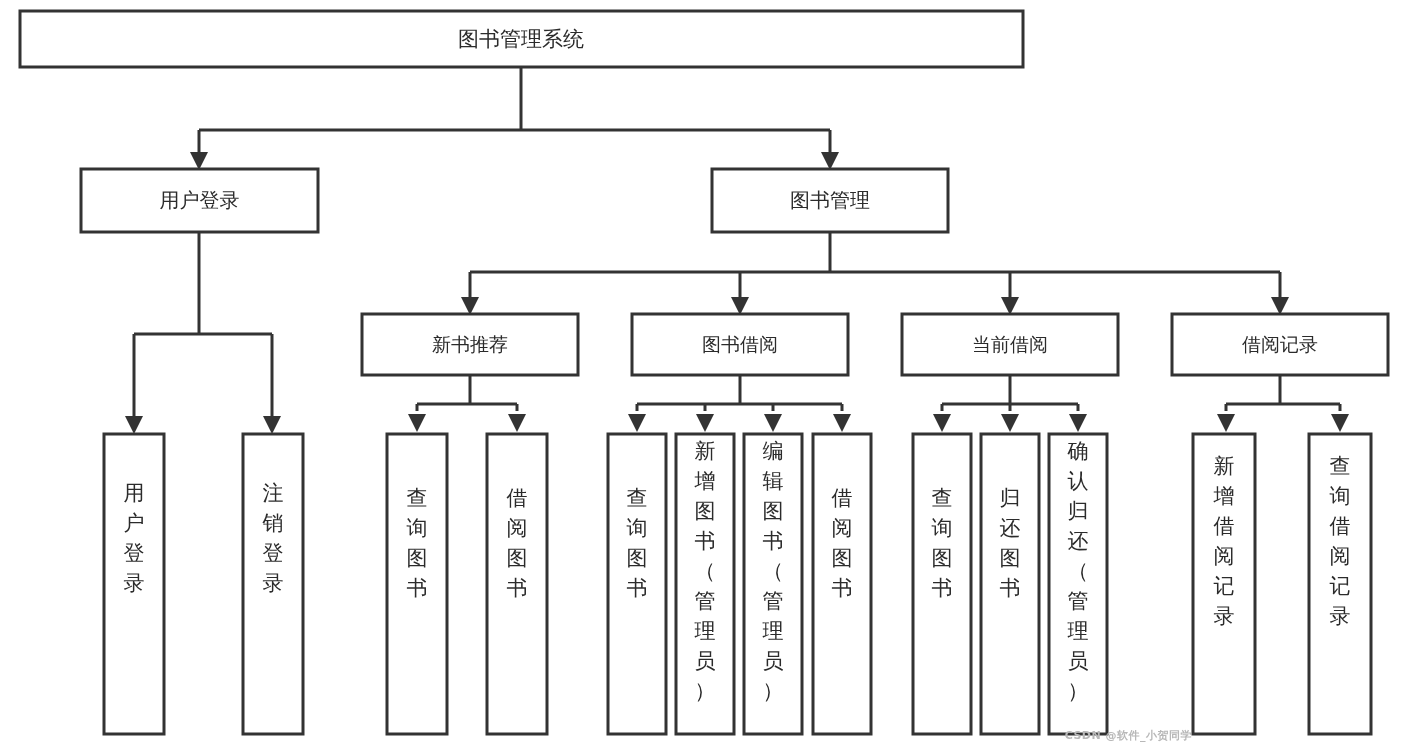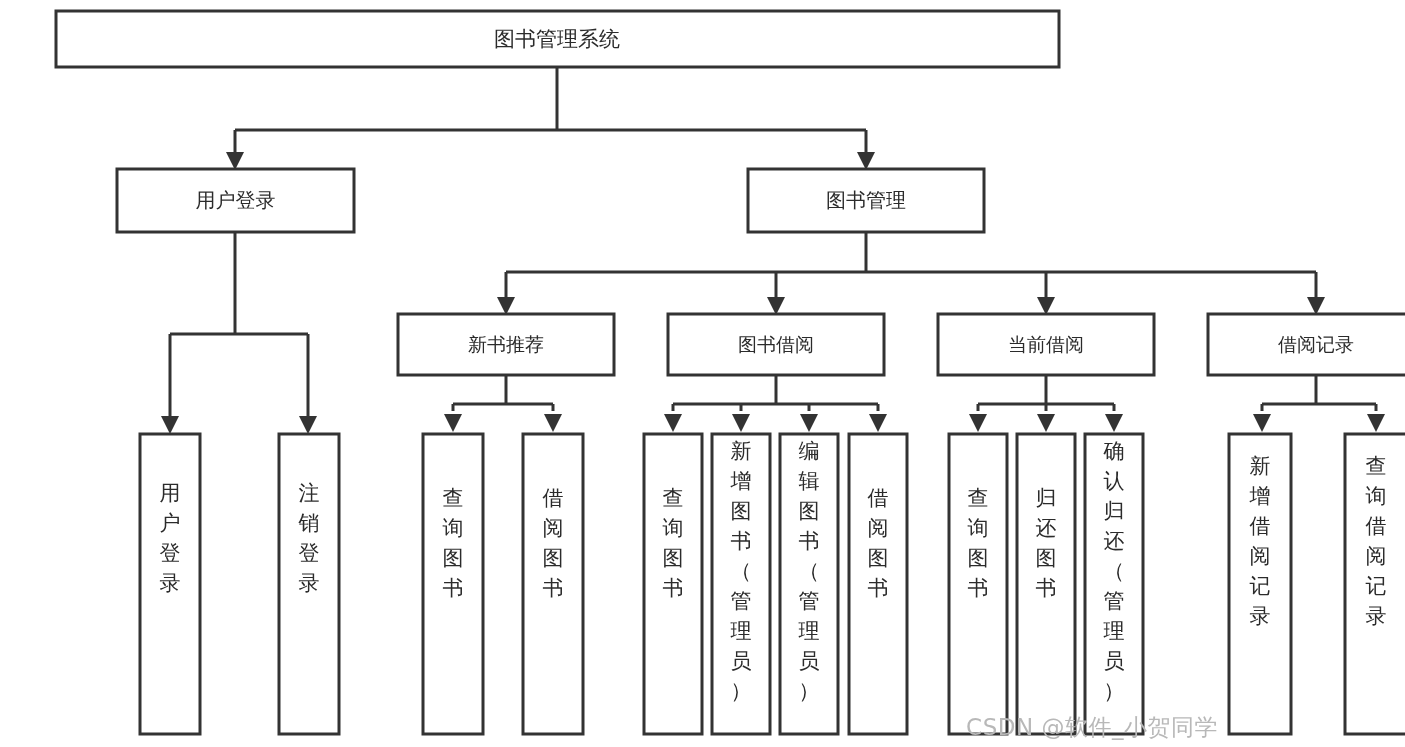--- a/index.html
+++ b/index.html
@@ -12,21 +12,20 @@
     width: 1405px;
     height: 747px;
     font-family: "DejaVu Sans", "Liberation Sans", sans-serif;
     overflow: hidden;
     position: relative;
   }
   #diagram-root {
     position: relative;
     width: 1200px;
     height: 747px;
-    margin-left: 36px;
   }
   svg#flowchart {
     display: block;
     width: 1405px;
     height: 747px;
   }
   .node-box {
     fill: #ffffff;
     stroke: #333333;
     stroke-width: 3;
@@ -51,28 +50,29 @@
     stroke-width: 3;
     fill: none;
     stroke-linecap: butt;
   }
   .arrow-head {
     fill: #333333;
     stroke: none;
   }
   .watermark {
     position: absolute;
-    right: 18px;
+    right: 8px;
     bottom: 4px;
     font-family: "DejaVu Sans", "Liberation Sans", sans-serif;
-    font-size: 23px;
+    font-size: 11px;
     color: #b8b8b8;
     letter-spacing: 0.5px;
     white-space: nowrap;
     user-select: none;
+    font-weight: bold;
   }
 </style>
 </head>
 <body>
 
 <div id="diagram-root">
 
   <svg id="flowchart" viewBox="0 0 1405 747" xmlns="http://www.w3.org/2000/svg">
 
     <defs>

